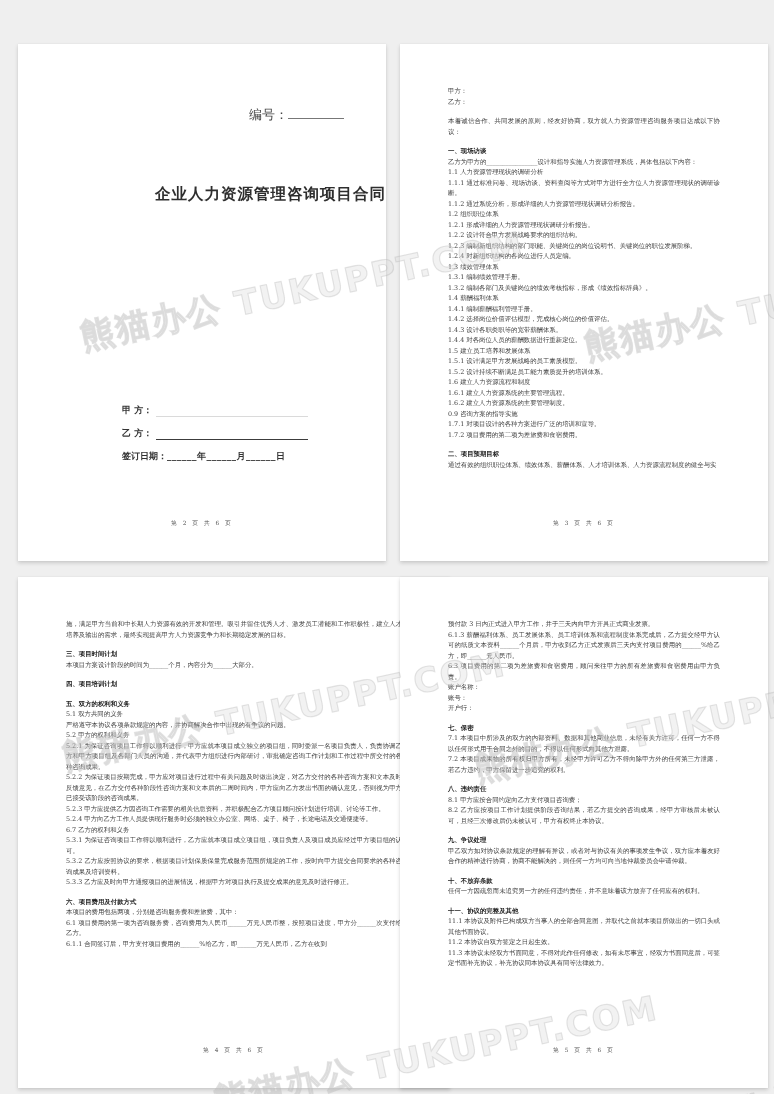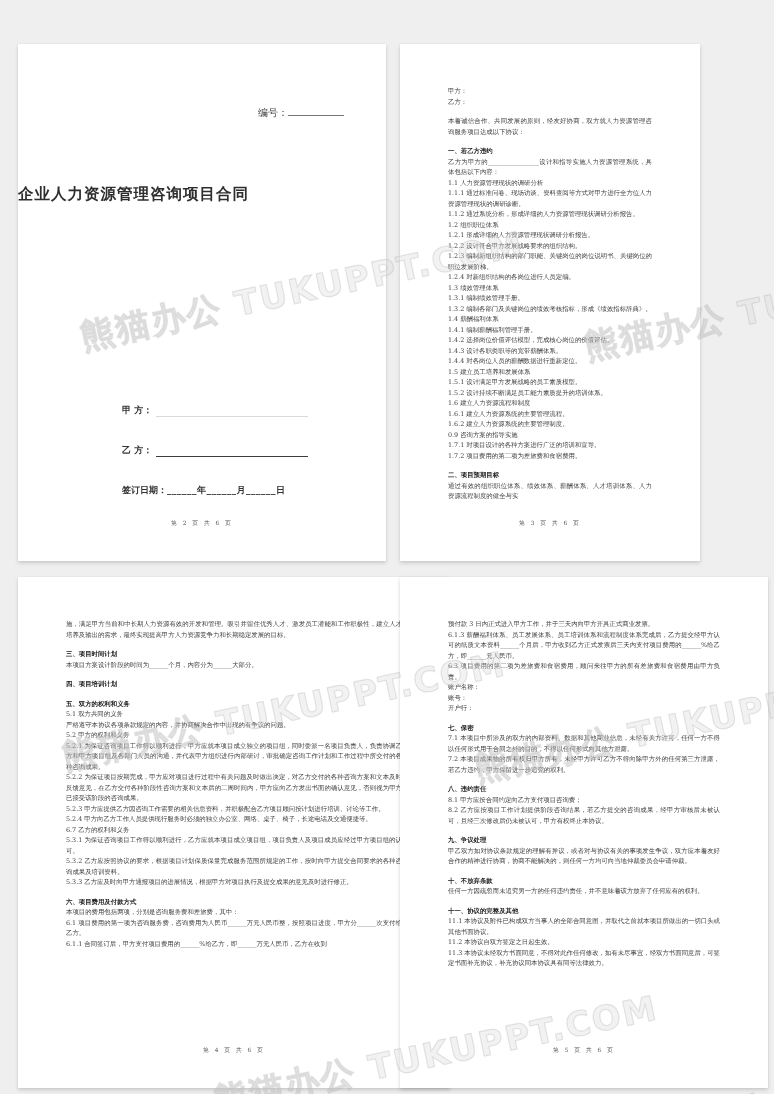--- a/index.html
+++ b/index.html
@@ -7,33 +7,33 @@
     width:774px;height:1094px;position:relative;overflow:hidden;
     background:#efefef;
     font-family:"DejaVu Serif","Liberation Serif",serif;
     color:#3a3a3a;
   }
   .sheet{
     position:absolute;background:#fff;
     box-shadow:0 2px 4px rgba(0,0,0,.16), 0 0 1px rgba(0,0,0,.08);
   }
   .sheet.p-cover {left:18px; top:44px;  width:368px; height:517px;}
-  .sheet.p-right {left:400px;top:44px;  width:300px; height:517px;}
+  .sheet.p-right {left:400px;top:44px;  width:368px; height:517px;}
   .sheet.p-bl    {left:18px; top:577px; width:432px; height:511px;}
   .sheet.p-br    {left:400px;top:577px; width:368px; height:511px;}
 
   
-  .serial-row{position:absolute;top:62px;right:42px;font-size:10px;color:#444;padding-left:44px;}
+  .serial-row{position:absolute;top:62px;right:42px;font-size:13px;color:#444;padding-left:44px;}
   .serial-line{display:inline-block;width:56px;border-bottom:1px solid #777;height:7px;}
   .cover-title{
-    position:absolute;top:140px;left:0;right:0;text-align:left;
+    position:absolute;top:140px;left:0;right:0;text-align:right;
     font-size:15.5px;font-weight:bold;letter-spacing:1px;color:#2e2e2e;margin:0;
   }
   .cover-fields{position:absolute;left:104px;top:360px;font-size:9px;font-weight:bold;color:#333;}
-  .cover-field{margin-bottom:27px;white-space:nowrap;}
+  .cover-field{margin-bottom:10px;white-space:nowrap;}
   .fill-line{display:inline-block;height:8px;width:152px;vertical-align:bottom;margin-left:4px;}
   .fill-line.light{border-bottom:1px solid #dadada;}
   .fill-line.dark{border-bottom:1px solid #3c3c3c;}
   .date-value{font-weight:bold;letter-spacing:0.5px;}
   .page-footer{
     position:absolute;bottom:33px;left:0;right:0;text-align:center;
     font-size:5.8px;letter-spacing:2px;color:#555;
   }
 
   
@@ -85,21 +85,21 @@
   <footer class="page-footer">第 2 页 共 6 页</footer>
 </section>
 
 <section class="sheet p-right">
   <div class="body-area">
       <div class="ln p">甲方：</div>
       <div class="ln p">乙方：</div>
       <div class="ln g"></div>
       <div class="ln p">本着诚信合作、共同发展的原则，经友好协商，双方就人力资源管理咨询服务项目达成以下协议：</div>
       <div class="ln g"></div>
-      <div class="ln h">一、若乙方违约</div>
+      <div class="ln h">一、现场访谈</div>
       <div class="ln p">乙方为甲方的________________设计和指导实施人力资源管理系统，具体包括以下内容：</div>
       <div class="ln p">1.1 人力资源管理现状的调研分析</div>
       <div class="ln p">1.1.1 通过标准问卷、现场访谈、资料查阅等方式对甲方进行全方位人力资源管理现状的调研诊断。</div>
       <div class="ln p">1.1.2 通过系统分析，形成详细的人力资源管理现状调研分析报告。</div>
       <div class="ln p">1.2 组织职位体系</div>
       <div class="ln p">1.2.1 形成详细的人力资源管理现状调研分析报告。</div>
       <div class="ln p">1.2.2 设计符合甲方发展战略要求的组织结构。</div>
       <div class="ln p">1.2.3 编制新组织结构的部门职能、关键岗位的岗位说明书、关键岗位的职位发展阶梯。</div>
       <div class="ln p">1.2.4 对新组织结构的各岗位进行人员定编。</div>
       <div class="ln p">1.3 绩效管理体系</div>

